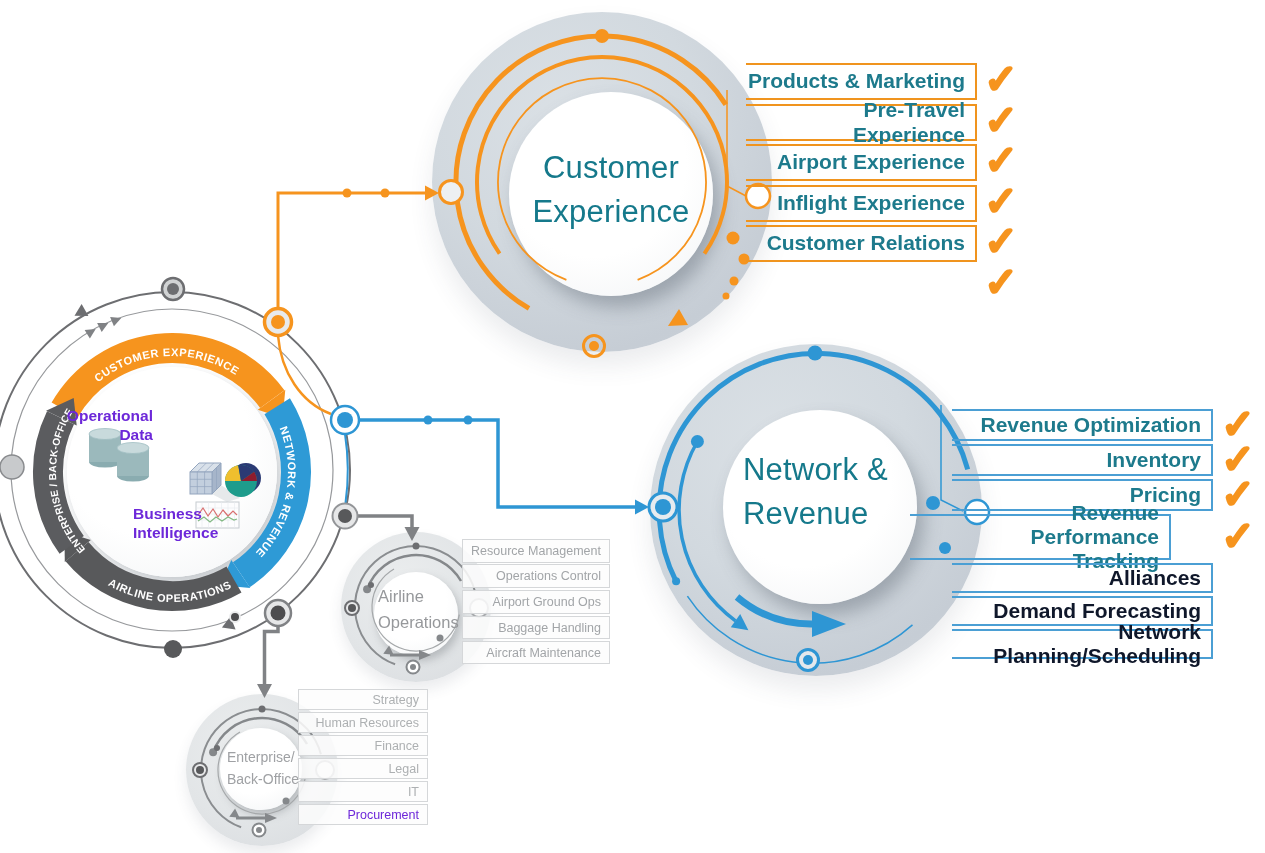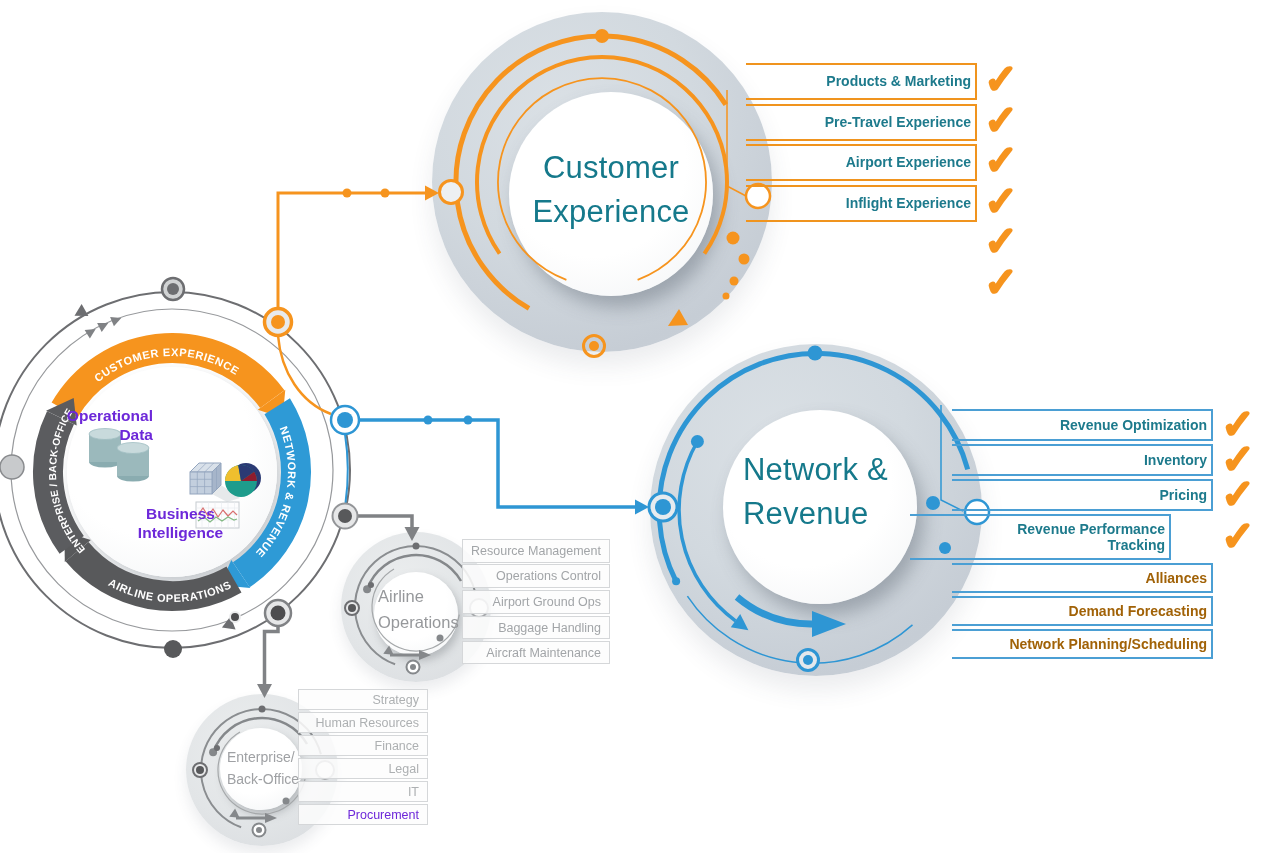--- a/index.html
+++ b/index.html
@@ -30,25 +30,25 @@
   }
   .core-title.centered { text-align:center; }
   .small-title {
     position:absolute; color:#96989b; line-height:26px;
   }
   .hub-label {
     position:absolute; color:#6d28d9; font-size:15.5px; line-height:19px; font-weight:bold;
   }
   .row {
     position:absolute; display:flex; align-items:center; justify-content:flex-end;
-    text-align:right; color:#1d7a8c; font-weight:bold; font-size:14px;
-    border:2px solid #f0941e; border-left:none; padding-right:4px; line-height:1.15;
+    text-align:right; color:#1d7a8c; font-weight:bold; font-size:21px;
+    border:2px solid #f0941e; border-left:none; padding-right:10px; line-height:1.15;
   }
   .row-blue { border-color:#4b9fd4; }
-  .row-muted { color:#a16207; }
+  .row-muted { color:#0f172a; }
   .row-gray {
     position:absolute; display:flex; align-items:center; justify-content:flex-end;
     text-align:right; font-size:12.5px; color:#a2a5a8; border:1px solid #d5d7d9;
     background:rgba(253,253,253,.85); padding-right:8px;
   }
   .check {
     position:absolute; width:42px; text-align:center; color:#f6941e;
     font-size:40px; font-weight:bold; -webkit-text-stroke:2px #f6941e; line-height:46px;
   }
 </style>
@@ -254,33 +254,36 @@
       <circle cx="278" cy="613" r="7.5" fill="#4d4d4f"></circle>
     </g>
   </svg>
 
   <div class="core-title centered" style="left:509px; top:146px; width:204px;">Customer Experience</div>
   <div class="core-title" style="left:743px; top:448px; width:165px;">Network &amp; Revenue</div>
   <div class="small-title" style="left:378px; top:583px; width:112px; font-size:16.5px;">Airline Operations</div>
   <div class="small-title" style="left:227px; top:746px; width:100px; font-size:14px; line-height:22px; color:#9fa1a4;">Enterprise/ Back-Office</div>
 
   <div class="hub-label" style="left:63px; top:406px; width:90px; text-align:right;">Operational Data</div>
-  <div class="hub-label" style="left:133px; top:504px; width:95px;text-align:center;">Business Intelligence</div>
+  <div class="hub-label" style="left:133px; top:504px; width:95px;">Business Intelligence</div>
 
   <div class="row" style="left:746px; top:63px;  width:231px; height:37px;">
       <span>Products &amp; Marketing</span>
     </div>
   <div class="row" style="left:746px; top:104px; width:231px; height:37px;">
       <span>Pre-Travel Experience</span>
     </div>
   <div class="row" style="left:746px; top:144px; width:231px; height:37px;">
       <span>Airport Experience</span>
     </div>
   <div class="row" style="left:746px; top:185px; width:231px; height:37px;">
       <span>Inflight Experience</span>
+    </div>
+  <div class="row" style="left:746px; top:225px; width:231px; height:37px;">
+      <span>Customer Relations</span>
     </div>
 
   <div class="check" style="left:980px; top:56px;">✓</div>
   <div class="check" style="left:980px; top:97px;">✓</div>
   <div class="check" style="left:980px; top:137px;">✓</div>
   <div class="check" style="left:980px; top:178px;">✓</div>
   <div class="check" style="left:980px; top:218px;">✓</div>
   <div class="check" style="left:980px; top:259px;">✓</div>
 
   <div class="row row-blue" style="left:952px; top:409px; width:261px; height:32px;align-items:center;">

